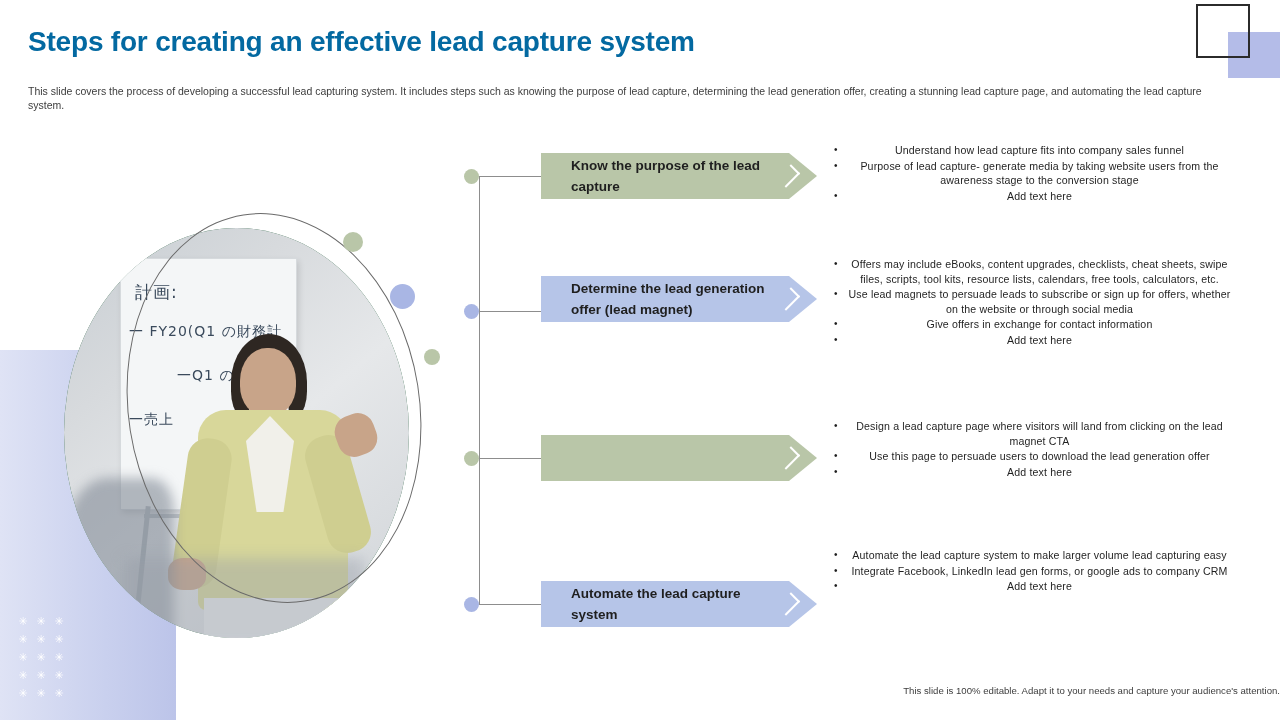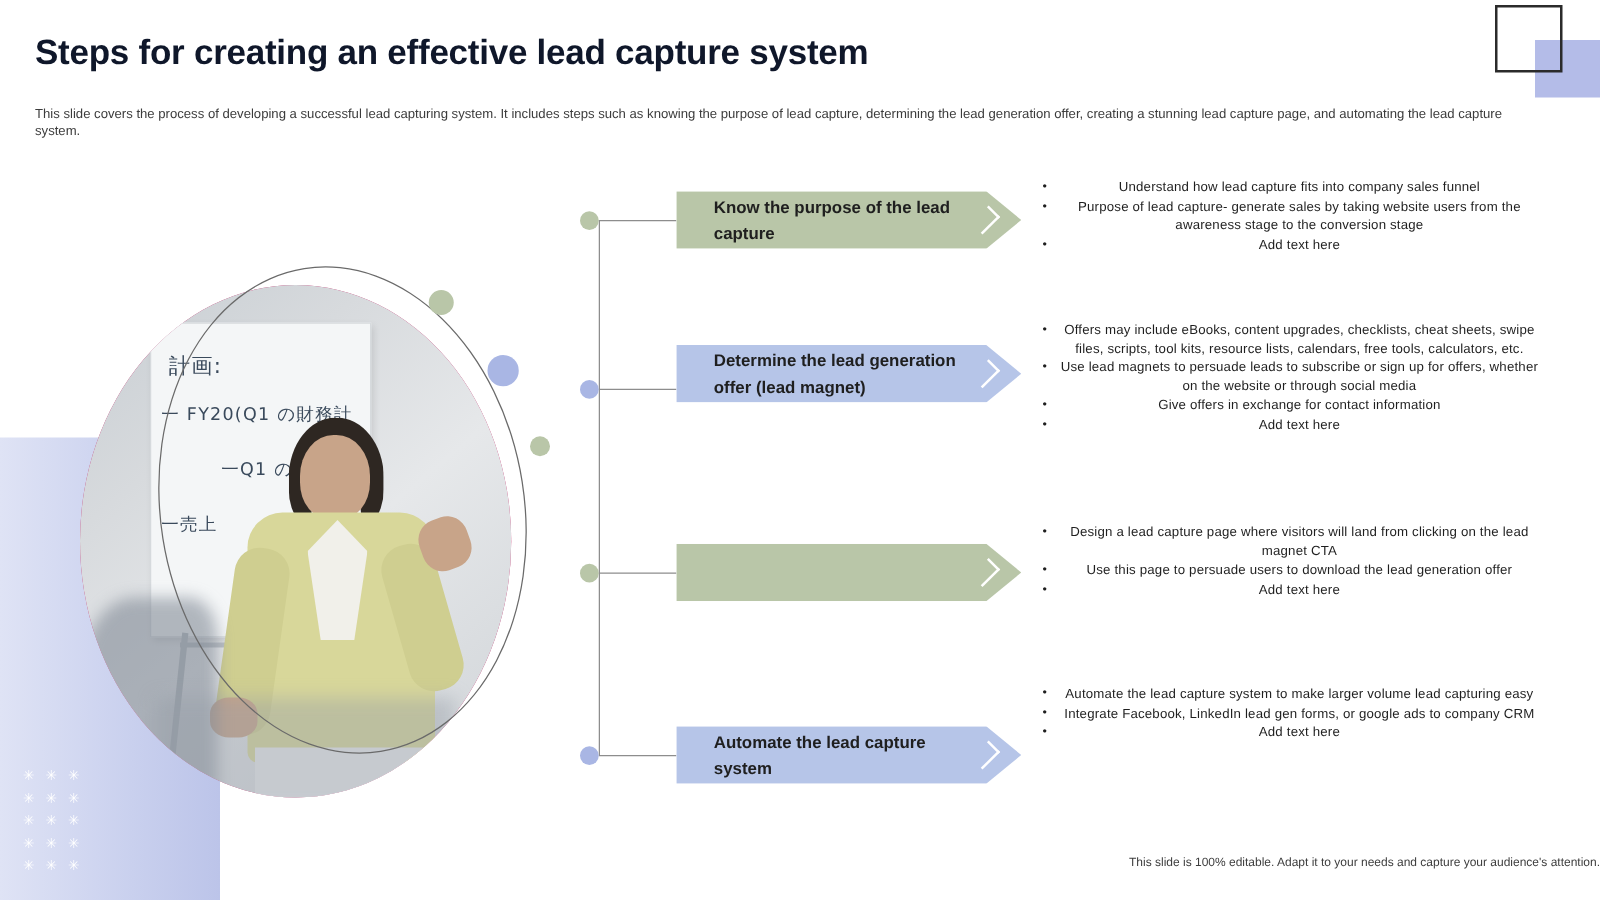--- a/index.html
+++ b/index.html
@@ -58,21 +58,21 @@
     text-align: center;
   }
 
   
   .title {
     position: absolute;
     left: 28px;
     top: 26px;
     font-size: 28px;
     font-weight: bold;
-    color: #0f172a;
+    color: #0369a1;
     letter-spacing: -0.2px;
   }
   .subtitle {
     position: absolute;
     left: 28px;
     top: 84px;
     width: 1195px;
     font-size: 10.5px;
     line-height: 14px;
     color: #3c3c3c;
@@ -92,21 +92,21 @@
   }
   .photo-clip {
     position: absolute;
     left: 64px;
     top: 228px;
     width: 345px;
     height: 410px;
     border-radius: 50%;
     overflow: hidden;
     z-index: 2;
-    background: #be185d;
+    background: #14532d;
   }
   .photo-inner {
     position: absolute;
     inset: 0;
     background:
       linear-gradient(140deg, #c7cdd2 0%, #d7dadd 28%, #e6e8ea 55%, #cfd3d7 100%);
   }
   
   .wb {
     position: absolute;
@@ -410,21 +410,21 @@
 <div class="bullet-dot" style="top:451px; background:#b9c6a8;"></div>
 <div class="bullet-dot" style="top:597px; background:#a9b6e4;"></div>
 
 <div class="banner" style="top:153px; background:#b9c6a8;">
   <span>Know the purpose of the lead capture</span>
   <i class="chev"></i>
 </div>
 <div class="bullets" style="top:143px;">
   <ul>
     <li>Understand how lead capture fits into company sales funnel</li>
-    <li>Purpose of lead capture- generate sales by taking website users from the awareness stage to the conversion stage</li>
+    <li>Purpose of lead capture- generate media by taking website users from the awareness stage to the conversion stage</li>
     <li>Add text here</li>
   </ul>
 </div>
 
 <div class="banner" style="top:276px; background:#b6c5e8;">
   <span>Determine the lead generation offer (lead magnet)</span>
   <i class="chev"></i>
 </div>
 <div class="bullets" style="top:257px;">
   <ul>

